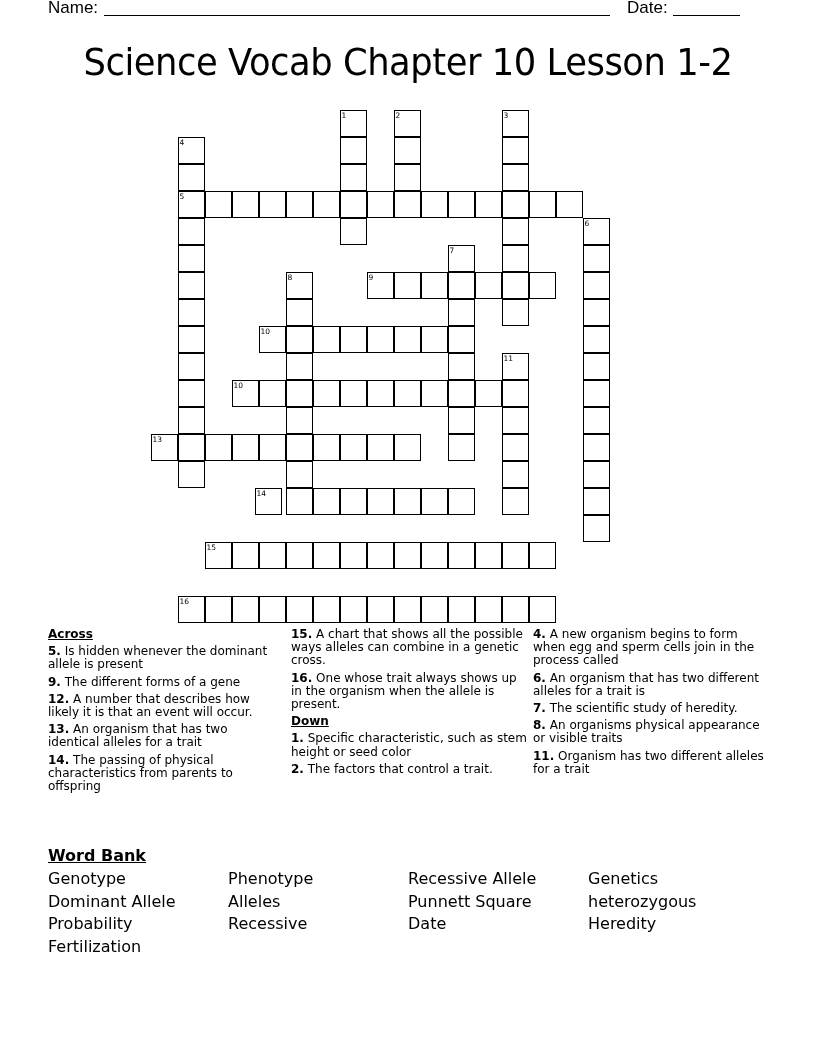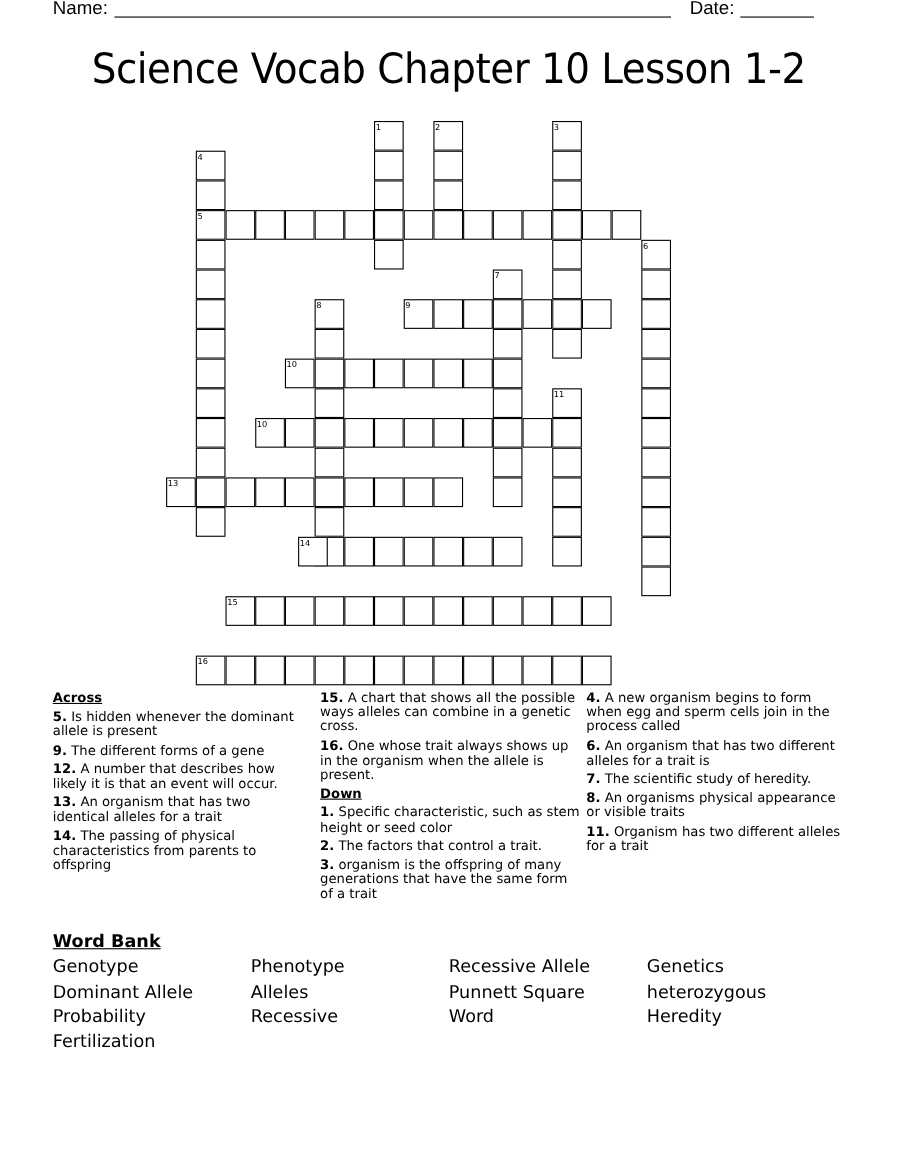--- a/index.html
+++ b/index.html
@@ -158,21 +158,21 @@
     <div class="cell" style="left: 0px; top: 324px;">
       <span class="num">13</span>
     </div>
     <div class="cell" style="left: 54px; top: 324px;"></div>
     <div class="cell" style="left: 81px; top: 324px;"></div>
     <div class="cell" style="left: 108px; top: 324px;"></div>
     <div class="cell" style="left: 162px; top: 324px;"></div>
     <div class="cell" style="left: 189px; top: 324px;"></div>
     <div class="cell" style="left: 216px; top: 324px;"></div>
     <div class="cell" style="left: 243px; top: 324px;"></div>
-    <div class="cell" style="left: 120px; top: 378px;">
+    <div class="cell" style="left: 104px; top: 378px;">
       <span class="num">14</span>
     </div>
     <div class="cell" style="left: 162px; top: 378px;"></div>
     <div class="cell" style="left: 189px; top: 378px;"></div>
     <div class="cell" style="left: 216px; top: 378px;"></div>
     <div class="cell" style="left: 243px; top: 378px;"></div>
     <div class="cell" style="left: 270px; top: 378px;"></div>
     <div class="cell" style="left: 297px; top: 378px;"></div>
     <div class="cell" style="left: 54px; top: 432px;">
       <span class="num">15</span>
@@ -215,21 +215,20 @@
   <span class="clue"><b>13.</b> <span>An organism that has two identical alleles for a trait</span></span>
   <span class="clue"><b>14.</b> <span>The passing of physical characteristics from parents to offspring</span></span>
 </div>
 
 <div class="clues col2">
   <span class="clue"><b>15.</b> <span>A chart that shows all the possible ways alleles can combine in a genetic cross.</span></span>
   <span class="clue"><b>16.</b> <span>One whose trait always shows up in the organism when the allele is present.</span></span>
   <span class="clue-head">Down</span>
   <span class="clue"><b>1.</b> <span>Specific characteristic, such as stem height or seed color</span></span>
   <span class="clue"><b>2.</b> <span>The factors that control a trait.</span></span>
-  <span class="clue"><b>3.</b> <span>organism is the offspring of many generations that have the same form of a trait</span></span>
 </div>
 
 <div class="clues col3">
   <span class="clue"><b>4.</b> <span>A new organism begins to form when egg and sperm cells join in the process called</span></span>
   <span class="clue"><b>6.</b> <span>An organism that has two different alleles for a trait is</span></span>
   <span class="clue"><b>7.</b> <span>The scientific study of heredity.</span></span>
   <span class="clue"><b>8.</b> <span>An organisms physical appearance or visible traits</span></span>
   <span class="clue"><b>11.</b> <span>Organism has two different alleles for a trait</span></span>
 </div>
 
@@ -238,16 +237,16 @@
   <span>Genotype</span>
   <span>Phenotype</span>
   <span>Recessive Allele</span>
   <span>Genetics</span>
   <span>Dominant Allele</span>
   <span>Alleles</span>
   <span>Punnett Square</span>
   <span>heterozygous</span>
   <span>Probability</span>
   <span>Recessive</span>
-  <span>Word</span>
+  <span>Date</span>
   <span>Heredity</span>
   <span>Fertilization</span>
 </div>
 
 </body></html>

